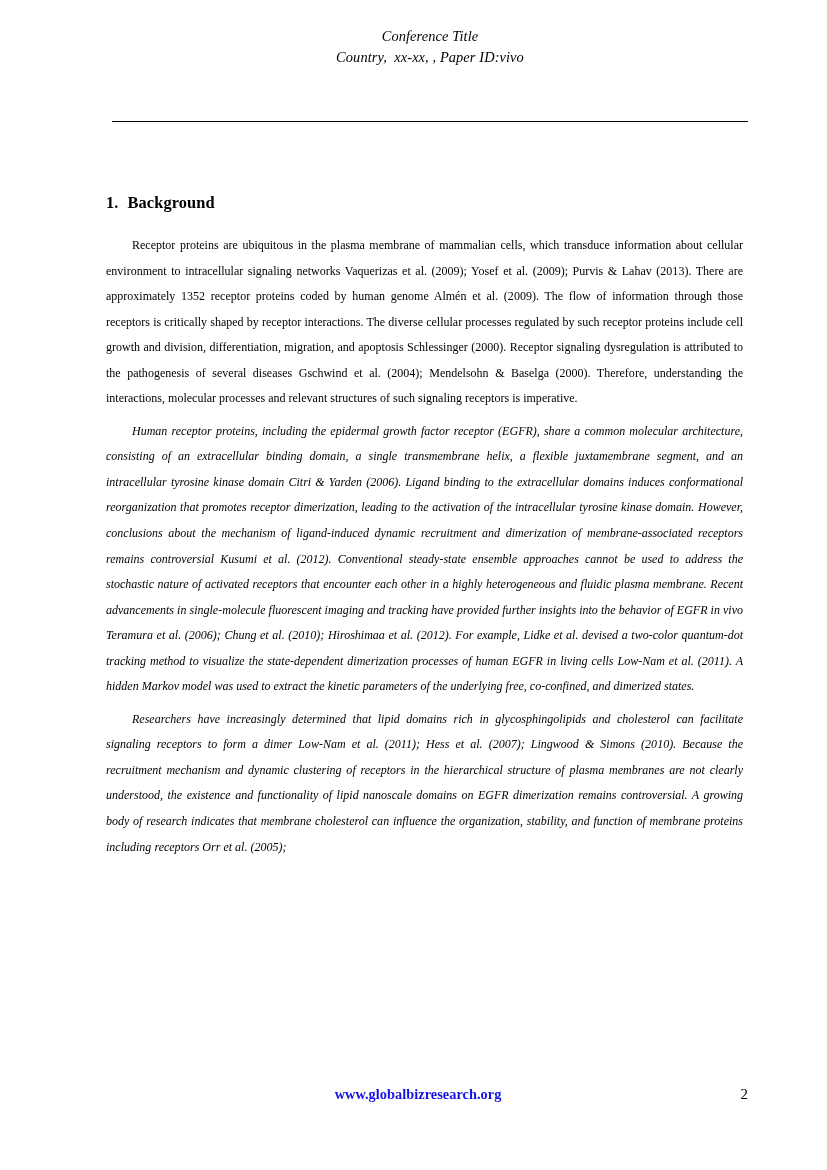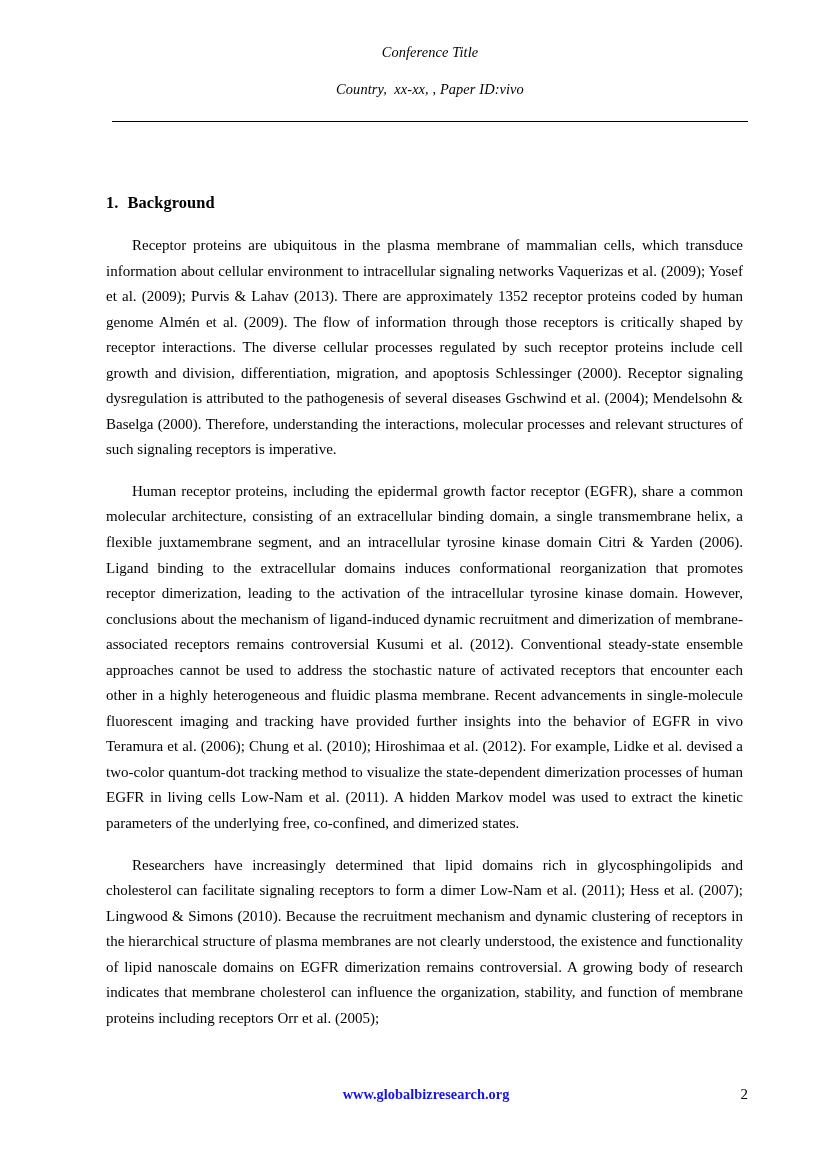--- a/index.html
+++ b/index.html
@@ -28,21 +28,21 @@
     position: absolute;
     left: 112px;
     top: 26px;
     width: 636px;
     text-align: center;
     font-style: italic;
     font-size: 14.4px;
     line-height: 21px;
     letter-spacing: 0.1px;
   }
-  .runhead-line { display: block; white-space: pre; margin-top: 16px; }
+  .runhead-line { display: block; white-space: pre; }
 
   .rule {
     position: absolute;
     left: 112px;
     top: 121px;
     width: 636px;
     height: 0;
     border-top: 1.6px solid #000;
   }
 
@@ -58,35 +58,35 @@
     margin: 0 0 20px 0;
     font-size: 16.4px;
     font-weight: bold;
     line-height: 20px;
     letter-spacing: 0.1px;
   }
   h2.section-heading .num { margin-right: 9px; }
 
   p.body-para {
     margin: 0;
-    font-size: 15px;
+    font-size: 12px;
     line-height: 25.55px;
     text-align: justify;
     text-justify: inter-word;
     hyphens: none;
     letter-spacing: 0.005px;
     word-spacing: 0.02px;
   }
-  p.body-para + p.body-para { margin-top: 16px; }
+  p.body-para + p.body-para { margin-top: 7px; font-style: italic; }
   p.body-para .indent { display: inline-block; width: 26px; }
 
   
   .footer-url {
     position: absolute;
-    left: 108px;
+    left: 100px;
     top: 1085px;
     width: 636px;
     text-align: center;
     color: #1414e6;
     font-weight: bold;
     font-size: 14.3px;
     line-height: 18px;
     letter-spacing: 0.05px;
   }
   .footer-pageno {

